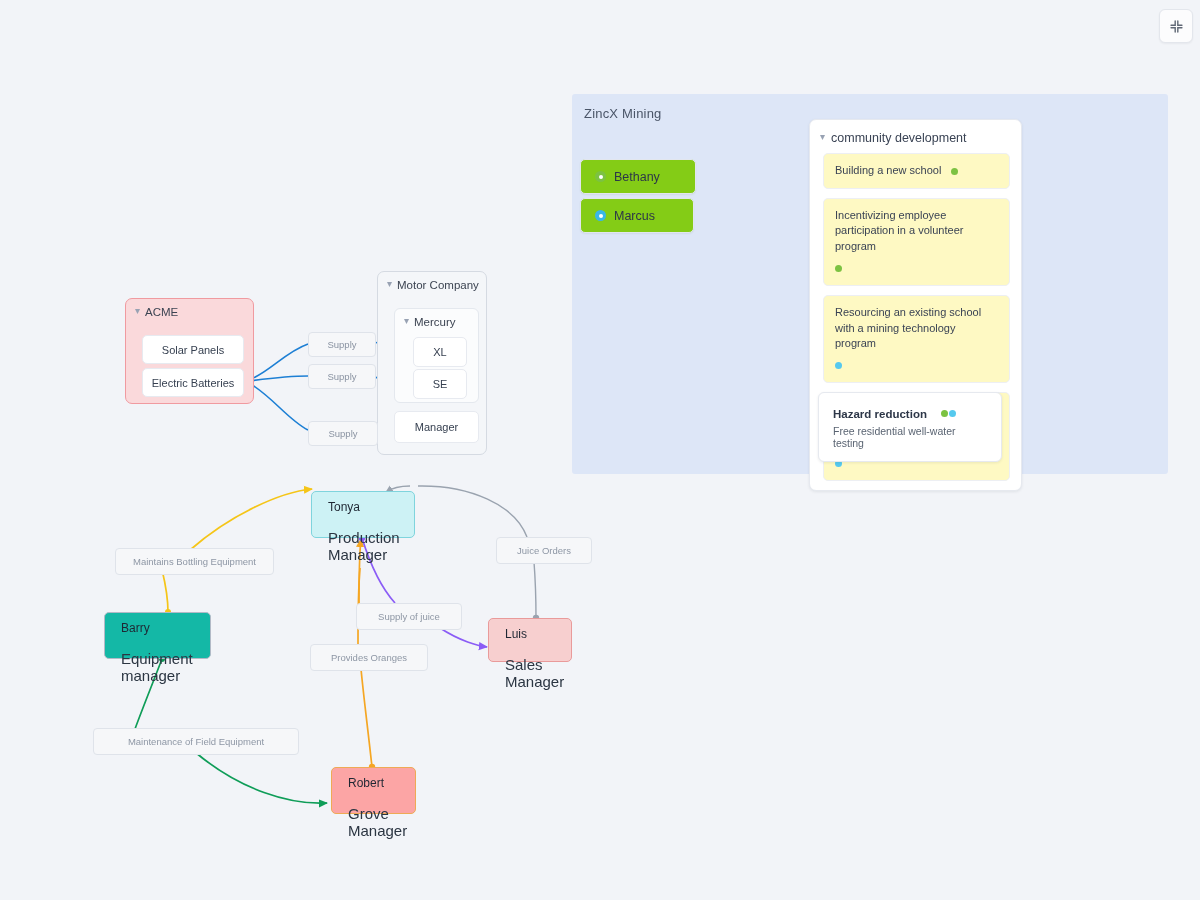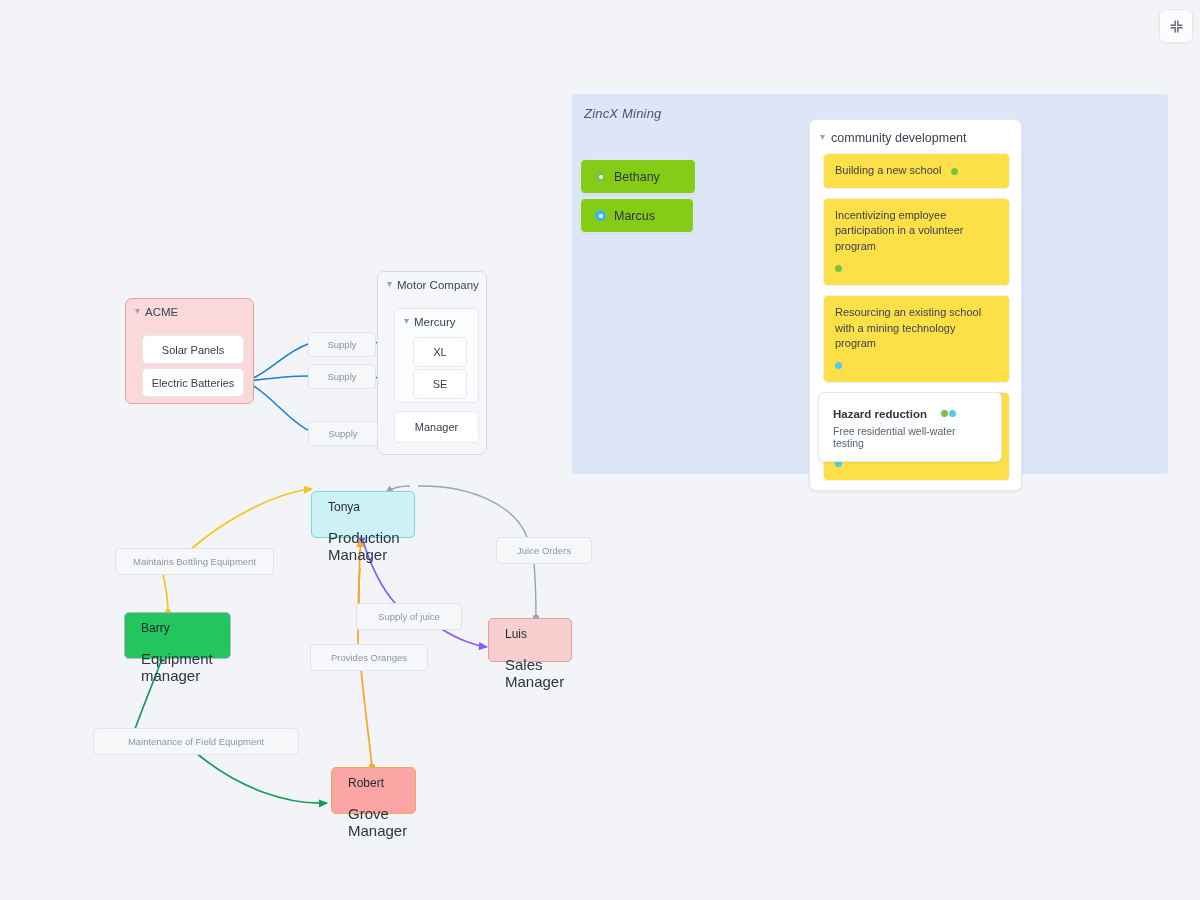--- a/index.html
+++ b/index.html
@@ -47,21 +47,20 @@
     background: #dde6f7;
     border-radius: 3px;
   }
   .region-title {
     position: absolute;
     left: 12px;
     top: 12px;
     font-size: 13px;
     color: #4a5568;
     letter-spacing: .2px;
-    font-style: italic;
   }
 
   
   .person {
     position: absolute;
     background: #84cc16;
     border: 1px solid #e2e6ee;
     border-radius: 5px;
     box-shadow: 0 1px 2px rgba(16,24,40,.06);
     display: flex;
@@ -112,21 +111,21 @@
     transform: translateY(-1px);
   }
   .item {
     margin: 0 11px 9px 13px;
     border: 1px solid #edeff3;
     border-radius: 5px;
     padding: 9px 11px;
     font-size: 11px;
     line-height: 1.42;
     color: #3a4354;
-    background: #fde047;
+    background: #fef9c3;
     cursor: pointer;
   }
   .tagdot {
     display: inline-block;
     width: 7px; height: 7px;
     border-radius: 50%;
     vertical-align: middle;
   }
   .tagdot.gap { margin-left: 10px; }
   .item .dots { margin-top: 6px; }
@@ -215,21 +214,21 @@
   .onode {
     position: absolute;
     border-radius: 5px;
     padding: 8px 0 9px 16px;
     box-sizing: border-box;
     cursor: pointer;
   }
   .onode .nm { font-size: 12px; color: #1f2733; }
   .onode .rl { font-size: 15px; color: #2b3542; margin-top: 15px; }
   .onode.tonya  { left: 311px; top: 491px; width: 104px; height: 47px; background: #cdf2f5; border: 1px solid #7fd4dd; }
-  .onode.barry  { left: 124px; top: 612px; width: 107px; height: 47px; background: #22c55e; border: 1px solid #b2bac7; }
+  .onode.barry  { left: 104px; top: 612px; width: 107px; height: 47px; background: #14b8a6; border: 1px solid #b2bac7; }
   .onode.luis   { left: 488px; top: 618px; width: 84px;  height: 44px; background: #f7cfcf; border: 1px solid #e99a9a; }
   .onode.robert { left: 331px; top: 767px; width: 85px;  height: 47px; background: #fca5a5; border: 1px solid #eeaa55; }
 
   .olabel {
     position: absolute;
     background: #f6f7f9;
     border: 1px solid #dfe3ea;
     border-radius: 4px;
     font-size: 9.5px;
     color: #8e97a5;

